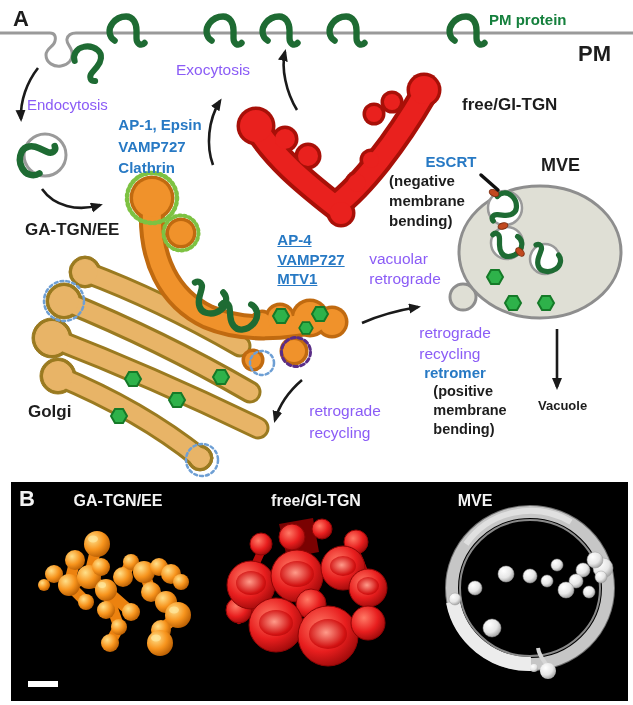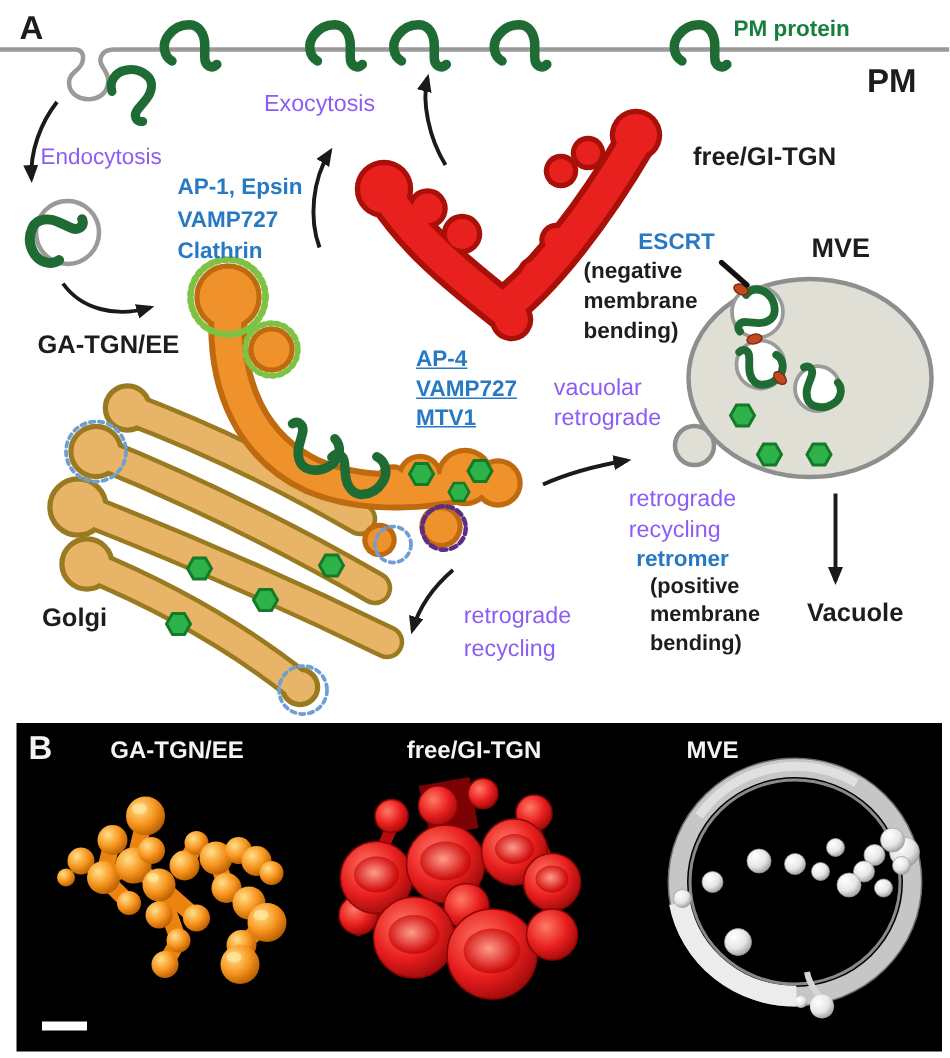--- a/index.html
+++ b/index.html
@@ -201,21 +201,21 @@
 VAMP727
 MTV1</div>
   <div class="lbl gray pre ctr" style="left:405px;top:249px;font-size:15.5px;line-height:19.5px;">vacuolar
 retrograde</div>
   <div class="lbl gray pre ctr" style="left:455px;top:322px;font-size:15.5px;line-height:21px;">retrograde
 recycling</div>
   <div class="lbl blue ctr" style="left:455px;top:364px;font-size:15px;">retromer</div>
   <div class="lbl bold pre ctr" style="left:455px;top:382px;font-size:14.5px;line-height:19px;margin-left:15px;">(positive
 membrane
 bending)</div>
-  <div class="lbl bold" style="left:538px;top:399px;font-size:17px;">Vacuole</div>
+  <div class="lbl bold" style="left:538px;top:399px;font-size:13px;">Vacuole</div>
   <div class="lbl bold" style="left:28px;top:402px;font-size:17px;">Golgi</div>
   <div class="lbl gray pre ctr" style="left:345px;top:400px;font-size:15.5px;line-height:21.5px;">retrograde
 recycling</div>
 
   <div id="panelB">
     <svg width="617" height="219" viewBox="0 0 617 219">
       <defs>
         <radialGradient id="gradO" cx="35%" cy="32%" r="75%">
           <stop offset="0%" stop-color="#ffe08a"></stop>
             <stop offset="55%" stop-color="#f7941d"></stop>

